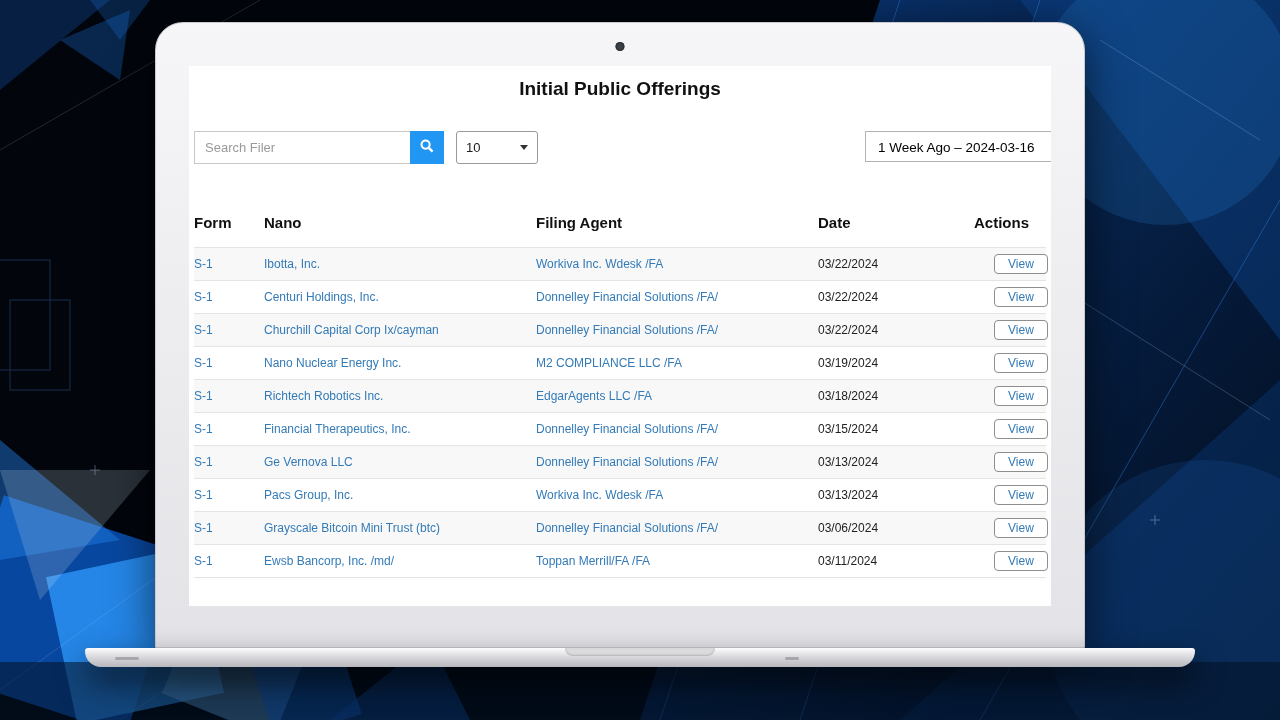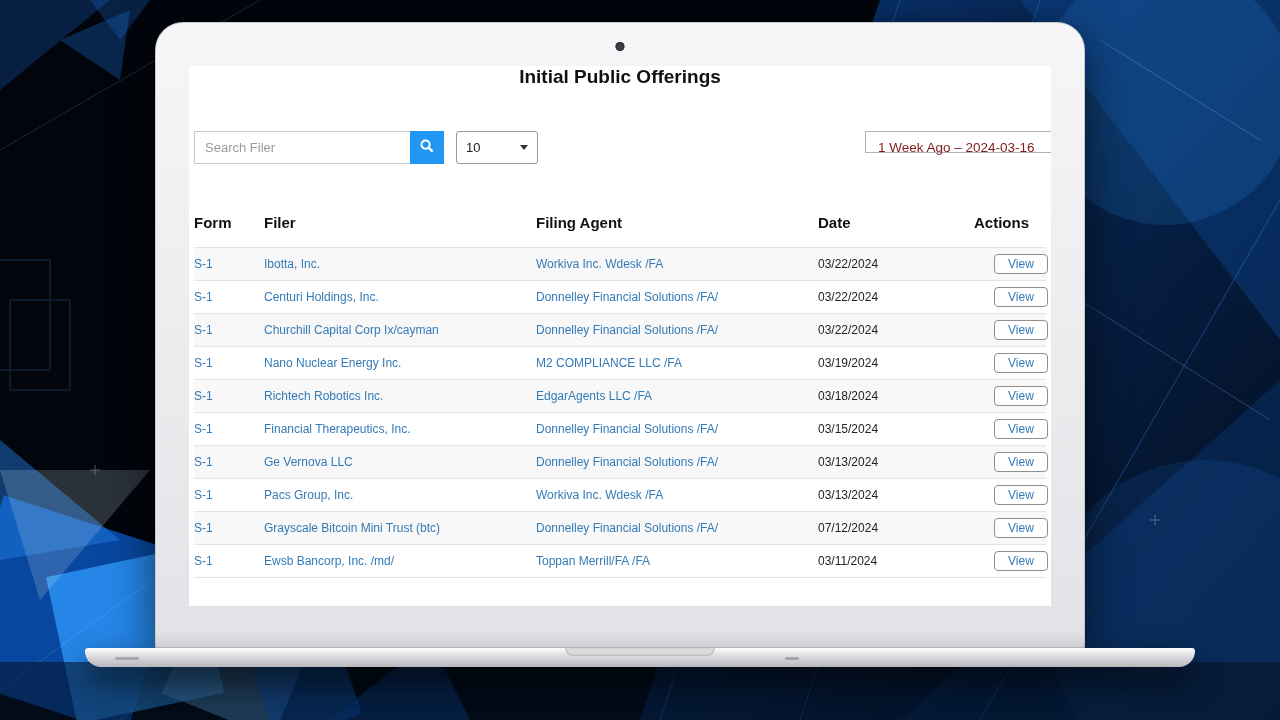--- a/index.html
+++ b/index.html
@@ -28,41 +28,41 @@
   .base-notch{ position:absolute; left:50%; top:0; transform:translateX(-50%);
     width:150px; height:8px; background:#dadadd; border-radius:0 0 10px 10px;
     box-shadow:inset 0 -1px 2px rgba(0,0,0,.18); }
   .base-dash{ position:absolute; top:9px; height:3px; background:#a6a6ab; border-radius:2px; }
   .dash-1{ left:30px; width:24px; }
   .dash-2{ left:700px; width:14px; }
 
   
   .page{ position:absolute; left:33px; top:43px; width:862px; height:540px;
     background:#fff; overflow:hidden; color:#222; }
-  .page-title{ text-align:center; font-size:19px; font-weight:bold;
+  .page-title{ margin-top:12px; text-align:center; font-size:19px; font-weight:bold;
     color:#111; }
 
   .search-group{ position:absolute; left:5px; top:65px; display:flex; height:33px; }
   .search-input{ width:216px; height:33px; border:1px solid #c9c9c9; border-right:none;
     padding:0 10px; font-size:13px; color:#333; outline:none;
     font-family:"Liberation Sans", sans-serif; }
   .search-input::placeholder{ color:#9a9a9a; }
   .search-btn{ width:34px; height:33px; background:var(--accent,#2196f3); border:none;
     display:flex; align-items:center; justify-content:center; cursor:pointer; }
 
   .page-size{ position:absolute; left:267px; top:65px; width:82px; height:33px;
     border:1px solid #999; border-radius:3px; background:#fff;
     display:flex; align-items:center; justify-content:space-between;
     padding:0 9px; font-size:13px; color:#222; cursor:pointer; }
   .caret-down{ width:0; height:0; border-left:4px solid transparent;
     border-right:4px solid transparent; border-top:5px solid #333; }
 
-  .date-range{ position:absolute; left:676px; top:65px; width:192px; height:22px;
+  .date-range{ position:absolute; left:676px; top:65px; width:192px; height:31px;
     border:1px solid #b3b3b3; background:#fff; line-height:31px; padding-left:12px;
-    font-size:13.5px; color:#7f1d1d; white-space:nowrap; }
+    font-size:13.5px; color:#000000; white-space:nowrap; }
 
   .ipo-table-wrap{ position:absolute; left:5px; top:142px; width:852px; }
   table{ width:100%; border-collapse:collapse; table-layout:fixed; font-size:12px; }
   col.c-form{ width:70px; } col.c-filer{ width:272px; }
   col.c-agent{ width:282px; } col.c-date{ width:156px; }
   th{ text-align:left; font-weight:bold; color:#111; font-size:15px;
     padding:6px 0 16px 0; }
   td{ height:33px; border-top:1px solid #e4e4e4; color:#222; padding:0; }
   tbody tr:last-child td{ border-bottom:1px solid #e4e4e4; }
   tbody tr.striped{ background:#f8f8f8; }
@@ -165,21 +165,21 @@
           <colgroup>
             <col class="c-form">
               <col class="c-filer">
               <col class="c-agent">
             <col class="c-date">
               <col class="c-actions">
           </colgroup>
           <thead>
             <tr>
               <th>Form</th>
-              <th>Filer</th>
+              <th>Nano</th>
               <th>Filing Agent</th>
               <th>Date</th>
               <th>Actions</th>
             </tr>
           </thead>
           <tbody>
               <tr class="striped">
     <td><span class="link">S-1</span></td>
     <td><span class="link">Ibotta, Inc.</span></td>
     <td><span class="link">Workiva Inc. Wdesk /FA</span></td>
@@ -272,21 +272,21 @@
       <div class="actions-cell">
         <button class="view-btn">View</button>
         <span class="menu-dot"></span>
       </div>
     </td>
   </tr>
               <tr class="striped">
     <td><span class="link">S-1</span></td>
     <td><span class="link">Grayscale Bitcoin Mini Trust (btc)</span></td>
     <td><span class="link">Donnelley Financial Solutions /FA/</span></td>
-    <td><span>07/12/2024</span></td>
+    <td><span>03/06/2024</span></td>
     <td>
       <div class="actions-cell">
         <button class="view-btn">View</button>
         <span class="menu-dot"></span>
       </div>
     </td>
   </tr>
               <tr>
     <td><span class="link">S-1</span></td>
     <td><span class="link">Ewsb Bancorp, Inc. /md/</span></td>

